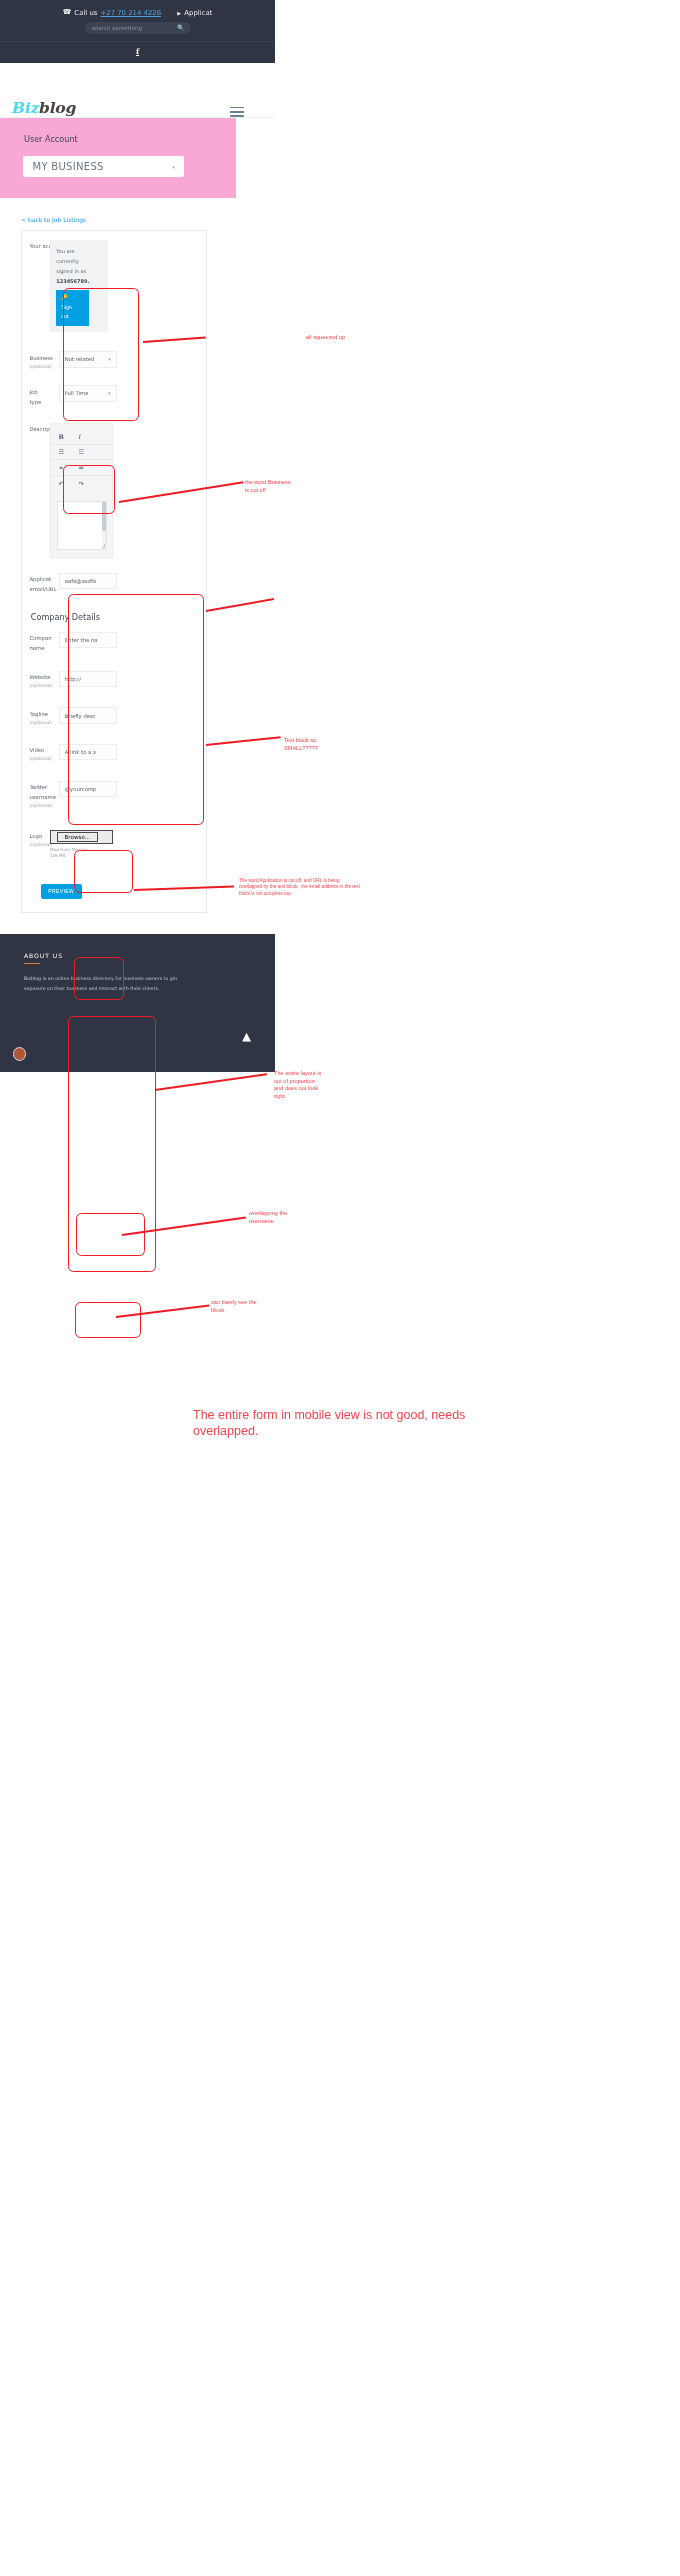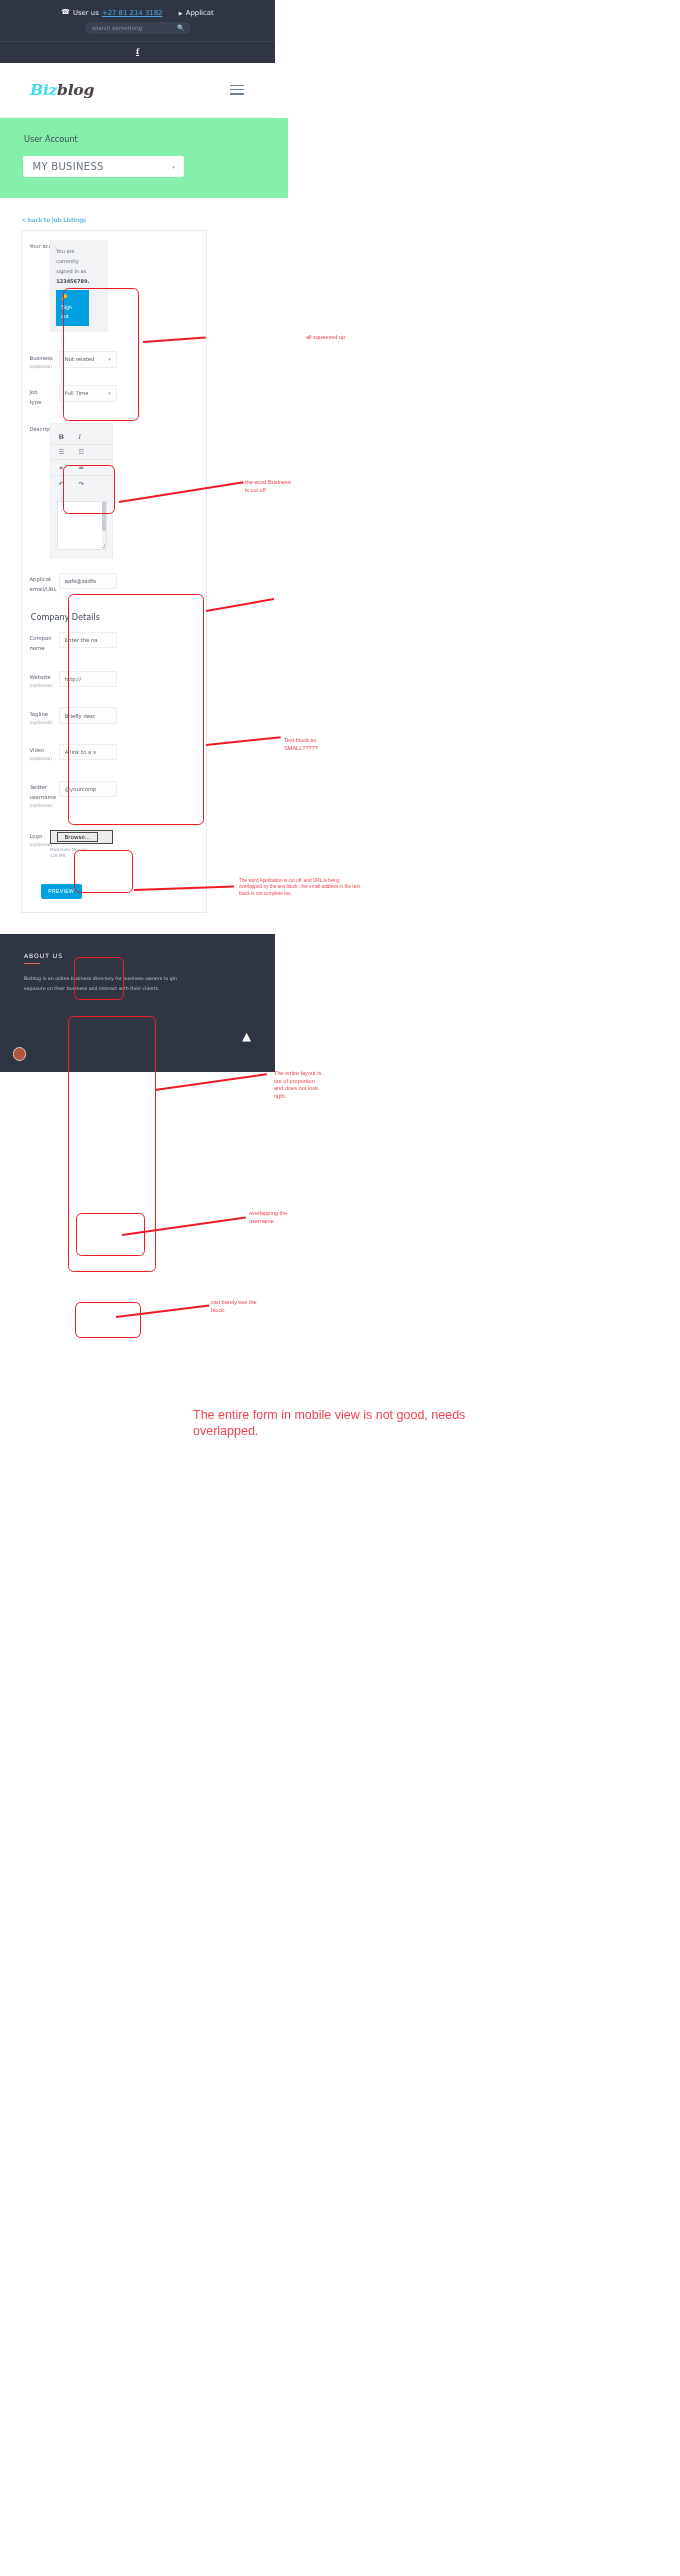--- a/index.html
+++ b/index.html
@@ -43,35 +43,35 @@
   .search-icon { color:#ffffff; font-size:6.3px; }
   .topbar-divider { height:0.6px; background:#3d4452; width:275px; }
   .social-row {
     display:flex; justify-content:center; align-items:center;
     padding:5.6px 0 6.9px 0;
   }
   .fb-icon { color:#ffffff; font-size:7.5px; font-family:"DejaVu Serif", serif; font-weight:bold; }
   
   .logobar {
     background:#ffffff; width:275px; height:55px;
-    display:flex; align-items:center; justify-content:space-between;
-    padding:0 31px 0 30px;
+    display:flex; align-items:flex-end; justify-content:space-between;
+    padding:0 31px 0 12px;
     border-bottom:0.6px solid #eef1f4;
   }
   .logo {
     font-family:"DejaVu Serif", serif; font-style:italic;
     font-weight:bold; font-size:15.6px; letter-spacing:-0.3px;
   }
   .logo .biz { color:#45d9ee; }
   .logo .blog { color:#4a4544; }
   .hamburger { display:flex; flex-direction:column; gap:2.5px; cursor:pointer; }
   .hamburger span { display:block; width:13.8px; height:1.6px; background:#6b7f99; border-radius:0.6px; }
   
   .account-band {
-    background:#86efac; width:288px; padding:16.3px 0 21px 0;
+    background:#f9a8d4; width:236px; padding:16.3px 0 21px 0;
   }
   .account-title {
     font-size:8.1px; color:#3d4756; margin:0 0 12.5px 24px; font-weight:400;
   }
   .biz-select {
     margin-left:22.5px; width:161px; height:21px; background:#ffffff;
     border:none; border-radius:1.9px; display:flex; align-items:center;
     justify-content:space-between; padding:0 8.8px 0 10px;
   }
   .biz-select-label { font-size:10px; color:#6b7684; letter-spacing:0.3px; }
@@ -205,22 +205,22 @@
 </style>
 </head>
 <body>
 
 <div id="viewport">
 
   <div class="topbar">
     <div class="topbar-row1">
       <div class="call-wrap">
         <span class="phone-icon">☎</span>
-        <span class="call-label">User us</span>
-        <a class="phone-link" href="#">+27 81 214 3182</a>
+        <span class="call-label">Call us</span>
+        <a class="phone-link" href="#">+27 70 214 4226</a>
       </div>
       <div class="contact-wrap">
         <span class="caret-icon">▶</span>
         <a class="contact-link" href="#">Applicat</a>
       </div>
     </div>
     <div class="search-row">
       <div class="search-box">
         <span class="search-placeholder">search something</span>
         <span class="search-icon">🔍</span>

